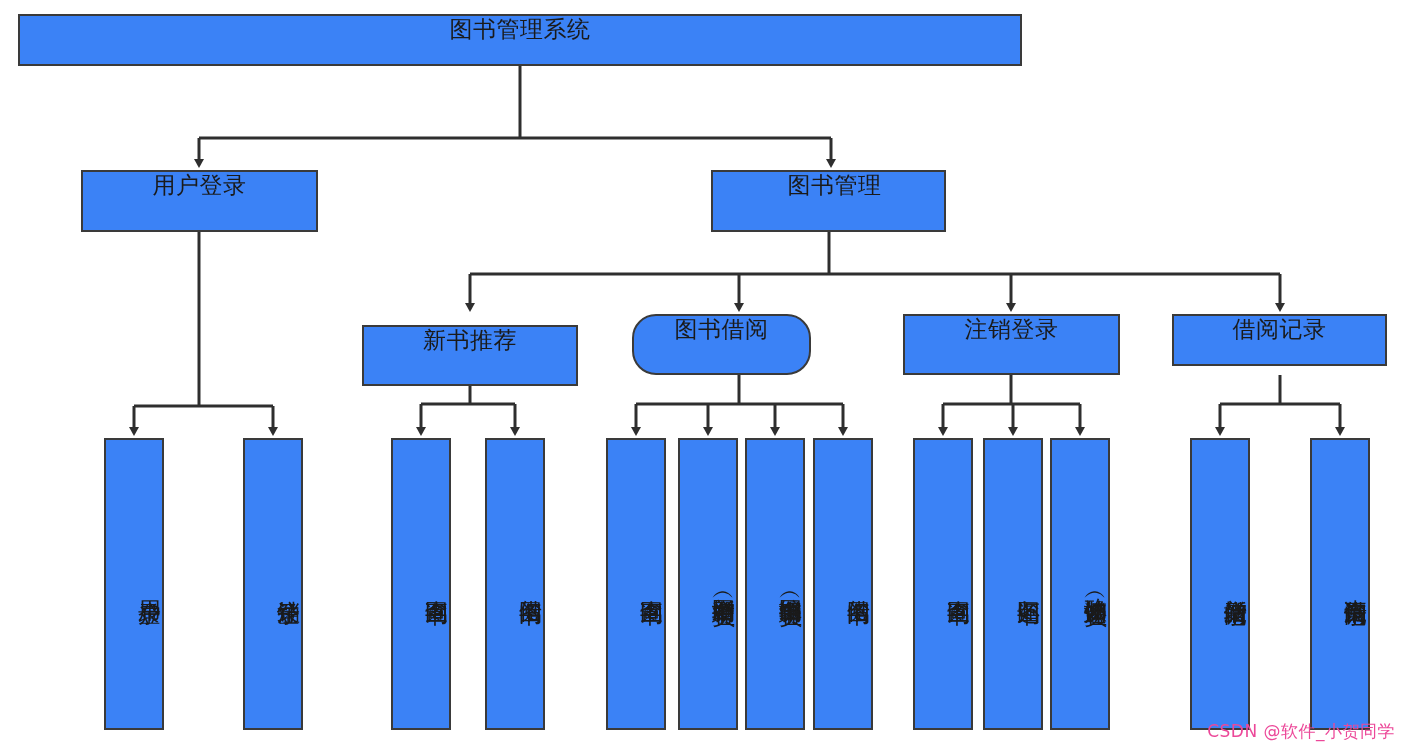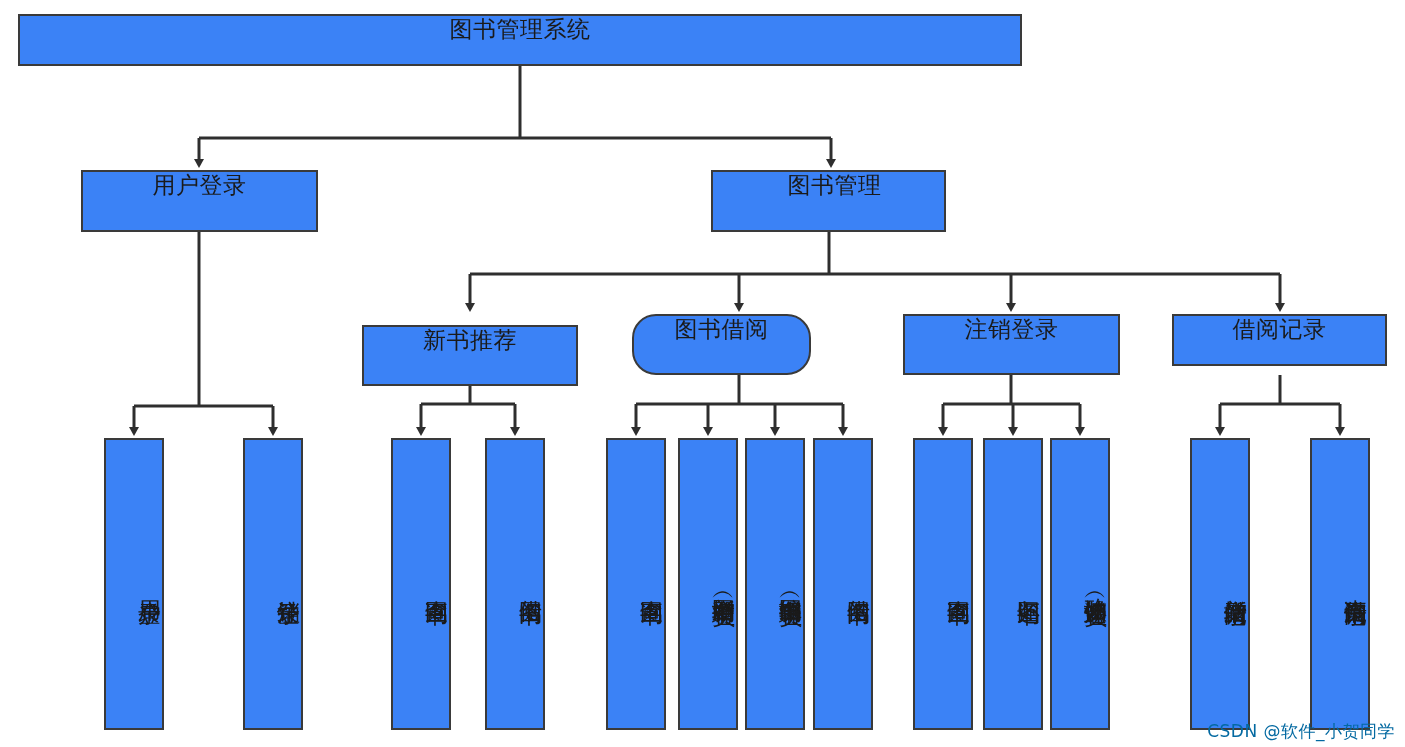--- a/index.html
+++ b/index.html
@@ -52,21 +52,21 @@
   .node.vertical .vtext {
     writing-mode: vertical-rl;
     text-orientation: upright;
     white-space: nowrap;
   }
   .watermark {
     position: absolute;
     right: 10px;
     bottom: 4px;
     font-size: 17px;
-    color: #0369a1;
+    color: #ec4899;
     letter-spacing: 0.5px;
     user-select: none;
     white-space: nowrap;
   }
 </style>
 </head>
 <body>
 
 <div id="diagram-root">
 

